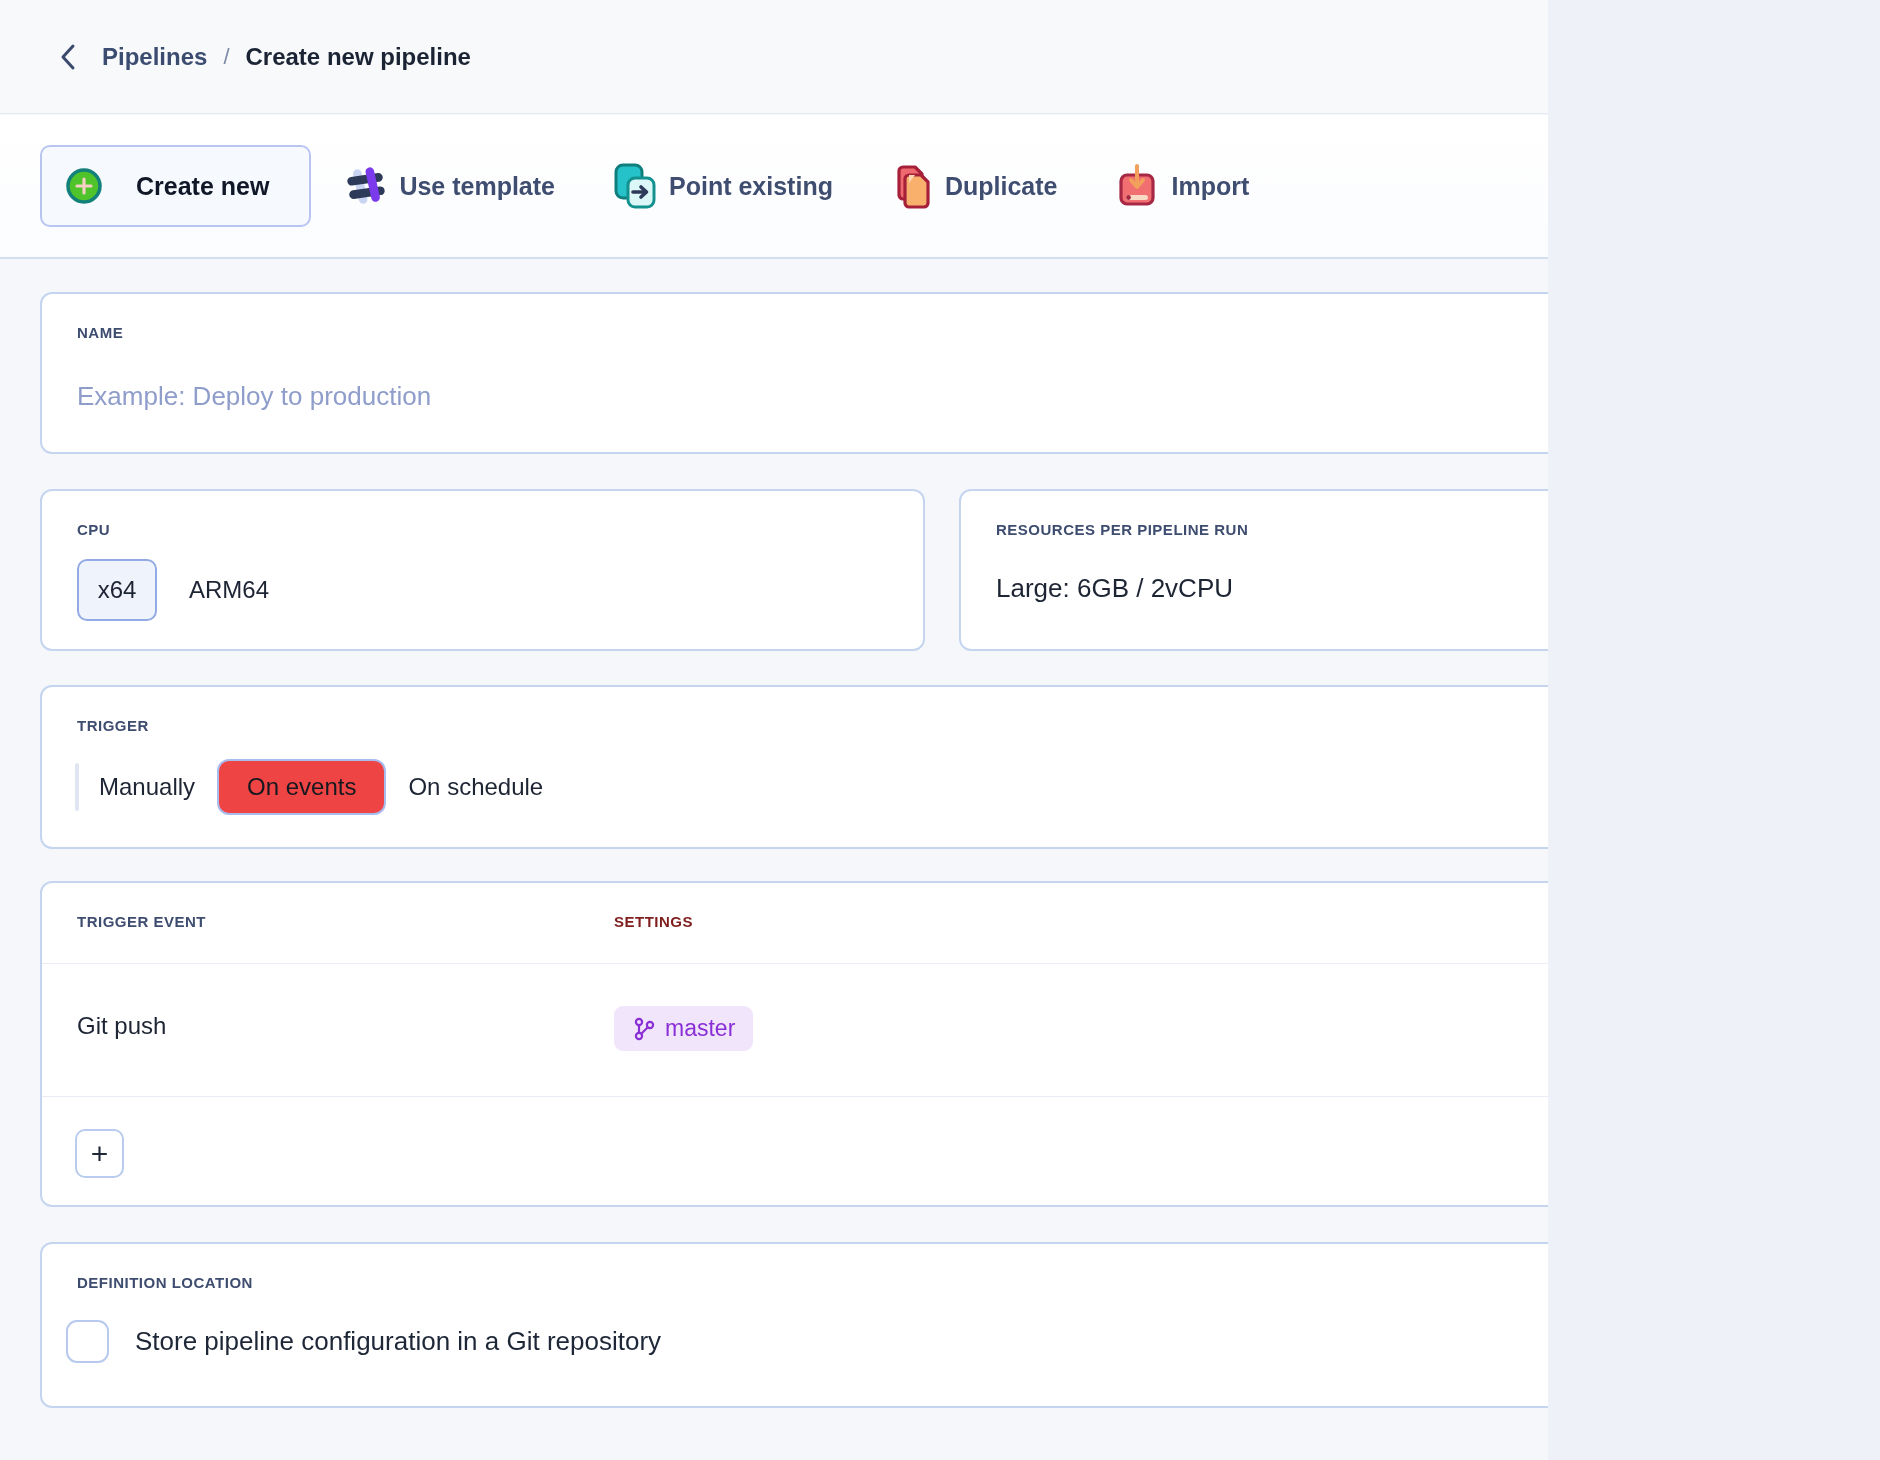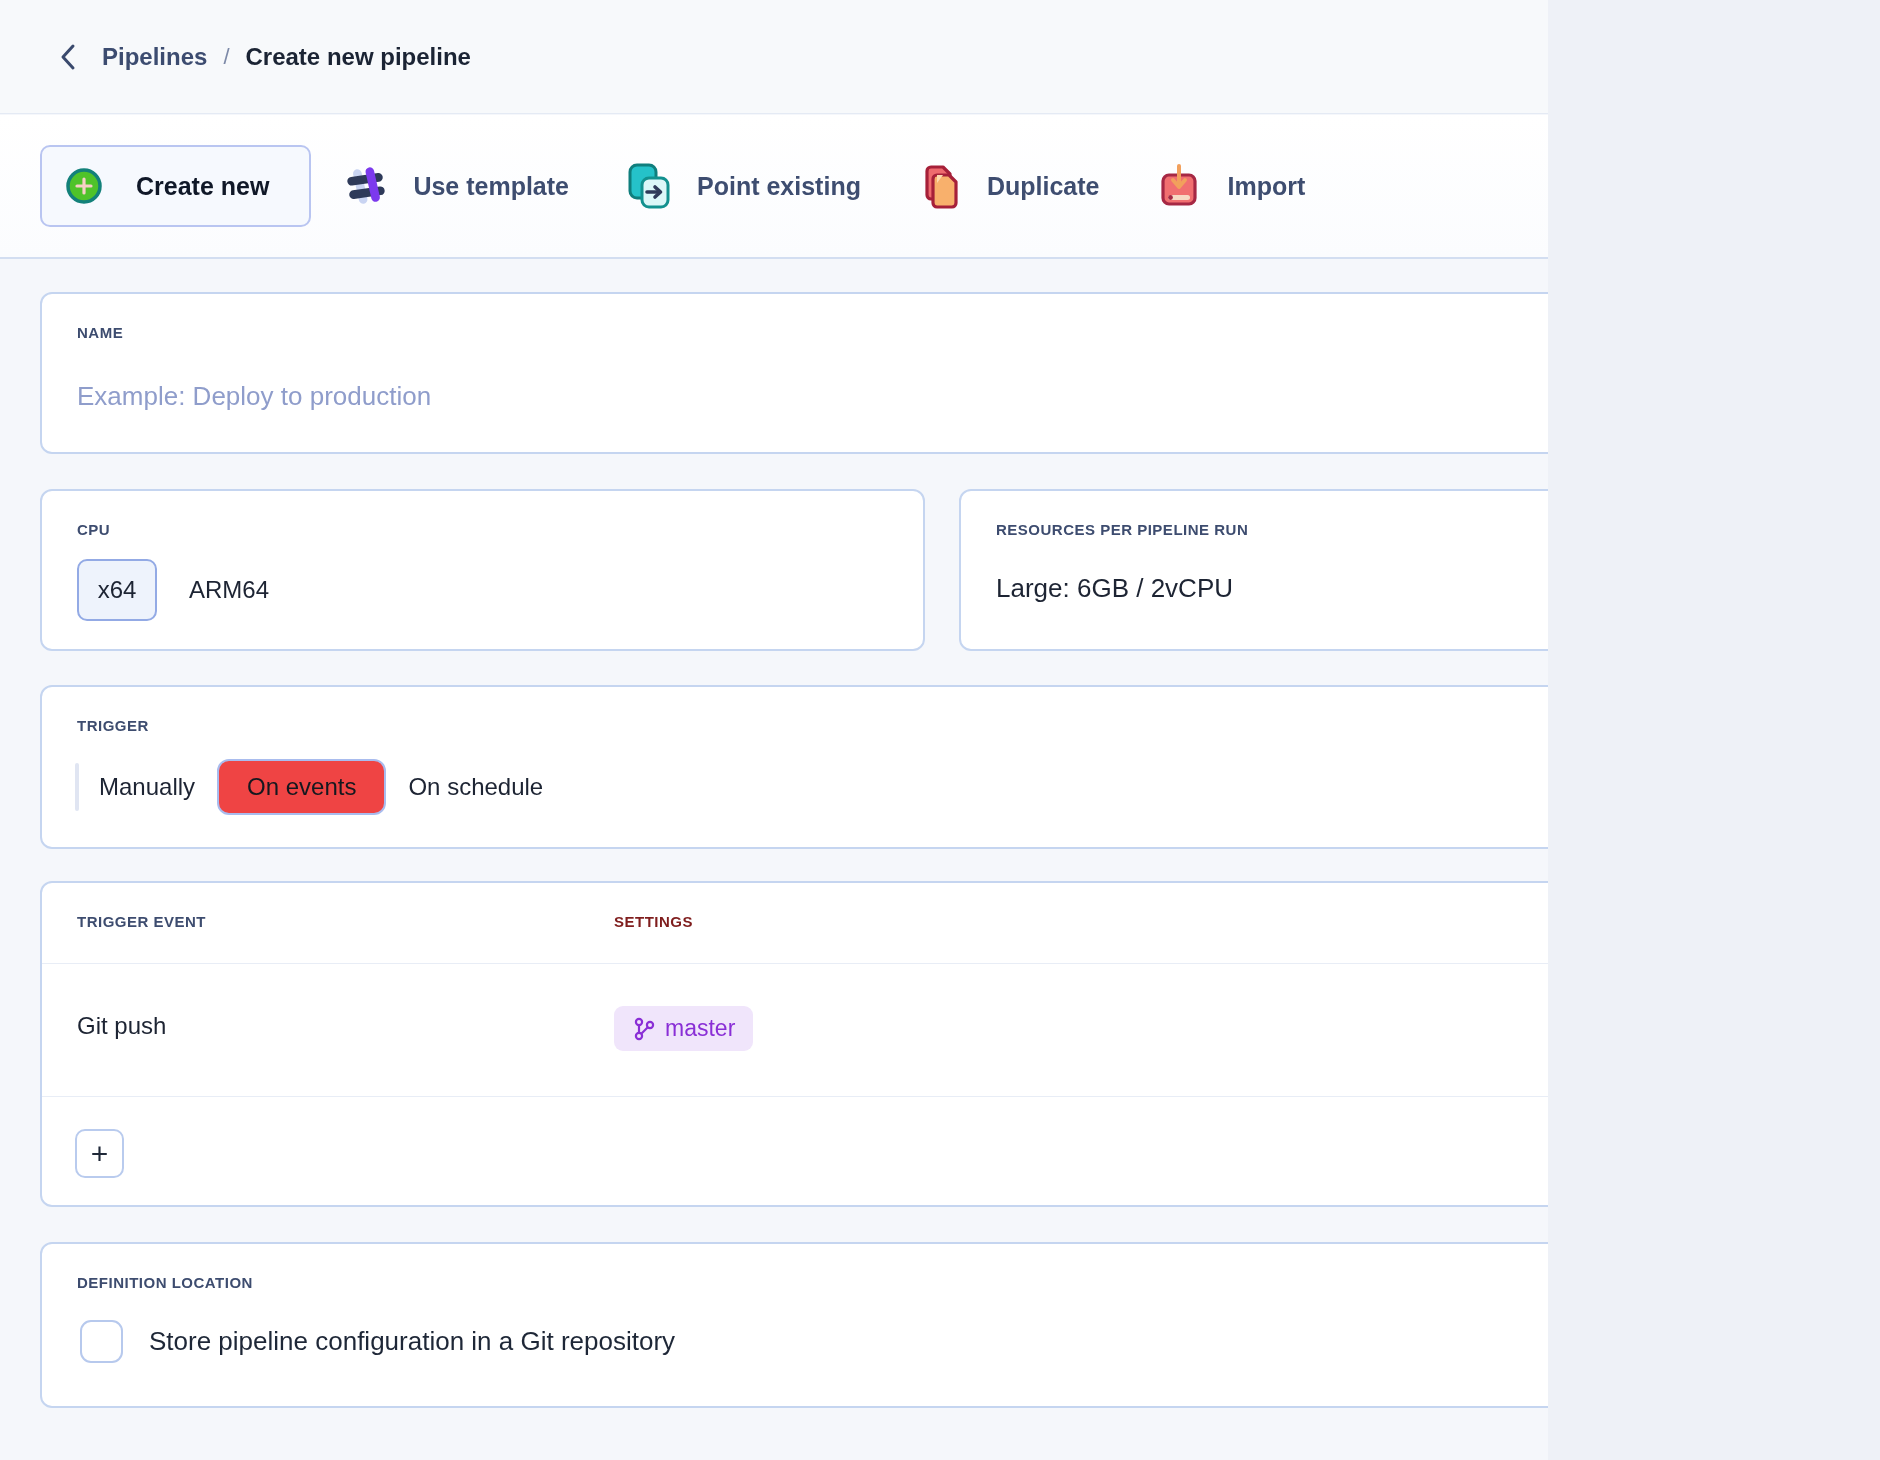--- a/index.html
+++ b/index.html
@@ -18,21 +18,21 @@
   .crumb-cur  { font-size:24px; font-weight:bold; color:#1b2434;text-align:center; }
 
   
   .tabbar { position:absolute; top:115px; left:0; width:1880px; height:144px;
             background:linear-gradient(180deg,#ffffff 0%,#fbfcfe 100%);
             border-bottom:2px solid #d3def1;
             display:flex; align-items:center; padding-left:40px; }
   .tab-chip { display:flex; align-items:center; gap:32px; height:82px; padding:0 40px 0 22px;
               border:2px solid #b9c5f1; border-radius:10px; background:#f6f9fe; cursor:pointer; }
   .tab-chip .tab-label { font-size:25px; font-weight:bold; color:#101828; }
-  .tab-item { display:flex; align-items:center; gap:24px; cursor:pointer; }
+  .tab-item { display:flex; align-items:center; gap:10px; cursor:pointer; }
   .tab-item .tab-label { font-size:25px; font-weight:bold; color:#3e4d70; }
   .ml32 { margin-left:32px; } .ml56 { margin-left:56px; }
 
   
   .card { position:absolute; background:#ffffff; border:2px solid #c5d5f0; border-radius:12px; }
   .sect-label { position:absolute; left:35px; top:30px; font-size:15px; font-weight:bold;
                 color:#3d4c6f; letter-spacing:0.5px; }
 
   
   .card-name { left:40px; top:292px; width:1800px; height:162px; }
@@ -76,21 +76,21 @@
   .ev-badge span { font-size:23px; color:#8a2fd6; }
   .ev-trash { position:absolute; right:45px; top:44px; width:44px; height:44px;
               display:flex; align-items:center; justify-content:center; cursor:pointer; }
   .add-btn { position:absolute; left:33px; top:246px; width:49px; height:49px;
              border:2px solid #b9cbee; border-radius:10px; background:#fff;
              display:flex; align-items:center; justify-content:center;
              font-size:30px; font-weight:normal; color:#1f2838; cursor:pointer; line-height:1; }
 
   
   .card-def { left:40px; top:1242px; width:1800px; height:166px; }
-  .def-row { position:absolute; left:38px; top:76px; display:flex; align-items:center; gap:26px; }
+  .def-row { position:absolute; left:24px; top:76px; display:flex; align-items:center; gap:26px; }
   .checkbox { width:43px; height:43px; border:2px solid #b7c9ed; border-radius:11px;
               background:#fff; cursor:pointer; flex:0 0 auto; }
   .def-label { font-size:26px; color:#1e2737; cursor:pointer; }
 </style>
 </head>
 <body>
 
 <div class="screen">
 
   <div class="header">

